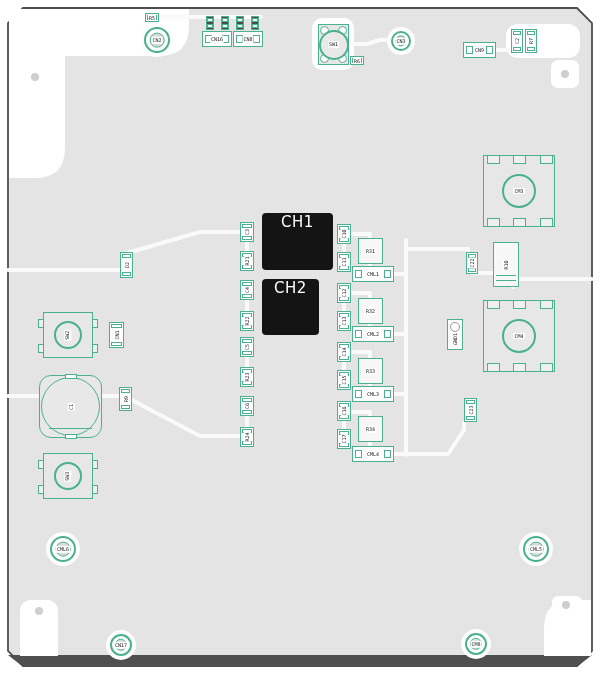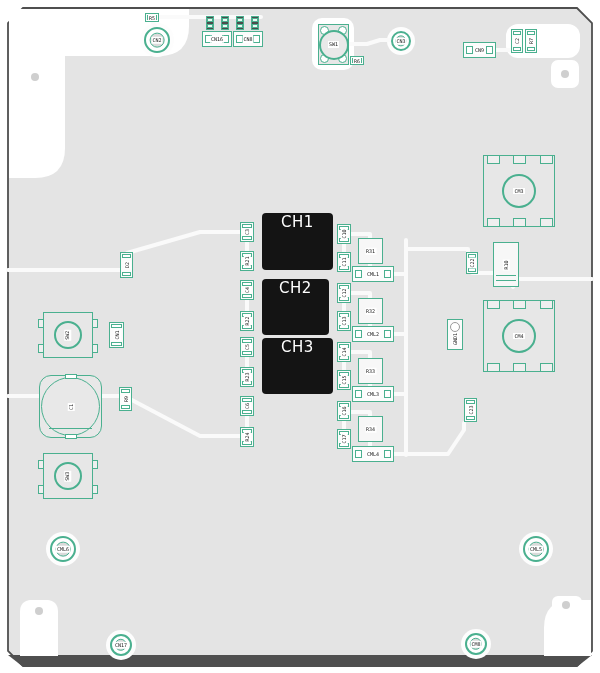--- a/index.html
+++ b/index.html
@@ -110,25 +110,22 @@
       <polyline points="406,249 468,249 468,253" fill="none" stroke="#fafafa" stroke-width="4" stroke-linecap="round" stroke-linejoin="round"></polyline>
       <polyline points="472,273 493,273" fill="none" stroke="#fafafa" stroke-width="4" stroke-linecap="round" stroke-linejoin="round"></polyline>
       <polyline points="513,287 518,279" fill="none" stroke="#fafafa" stroke-width="4" stroke-linecap="round" stroke-linejoin="round"></polyline>
       <polyline points="518,279 592,279" fill="none" stroke="#fafafa" stroke-width="4" stroke-linecap="round" stroke-linejoin="round"></polyline>
       <polyline points="396,454 448,454 464,430 464,423" fill="none" stroke="#fafafa" stroke-width="4" stroke-linecap="round" stroke-linejoin="round"></polyline>
     </svg>
   <div id="parts">
       <div class="cmp chip" style="left: 262px; top: 213px; width: 71px; height: 57px;">
         <span class="chiptxt">CH1</span>
       </div>
-      <div class="cmp chip" style="left: 262px; top: 279px; width: 67px; height: 56px;">
+      <div class="cmp chip" style="left: 262px; top: 279px; width: 57px; height: 56px;">
         <span class="chiptxt">CH2</span>
-      </div>
-      <div class="cmp chip" style="left: 262px; top: 338px; width: 71px; height: 56px;">
-        <span class="chiptxt">CH3</span>
       </div>
       <div class="cmp smdv" style="left: 240px; top: 222px; width: 14px; height: 20px;">
         <div class="pad pt"></div>
         <div class="pad pb"></div>
         <span class="lbl rot">C3</span>
       </div>
       <div class="cmp smdv" style="left: 240px; top: 251px; width: 14px; height: 20px;">
         <div class="pad pt"></div>
         <div class="pad pb"></div>
         <span class="lbl rot">R21</span>

